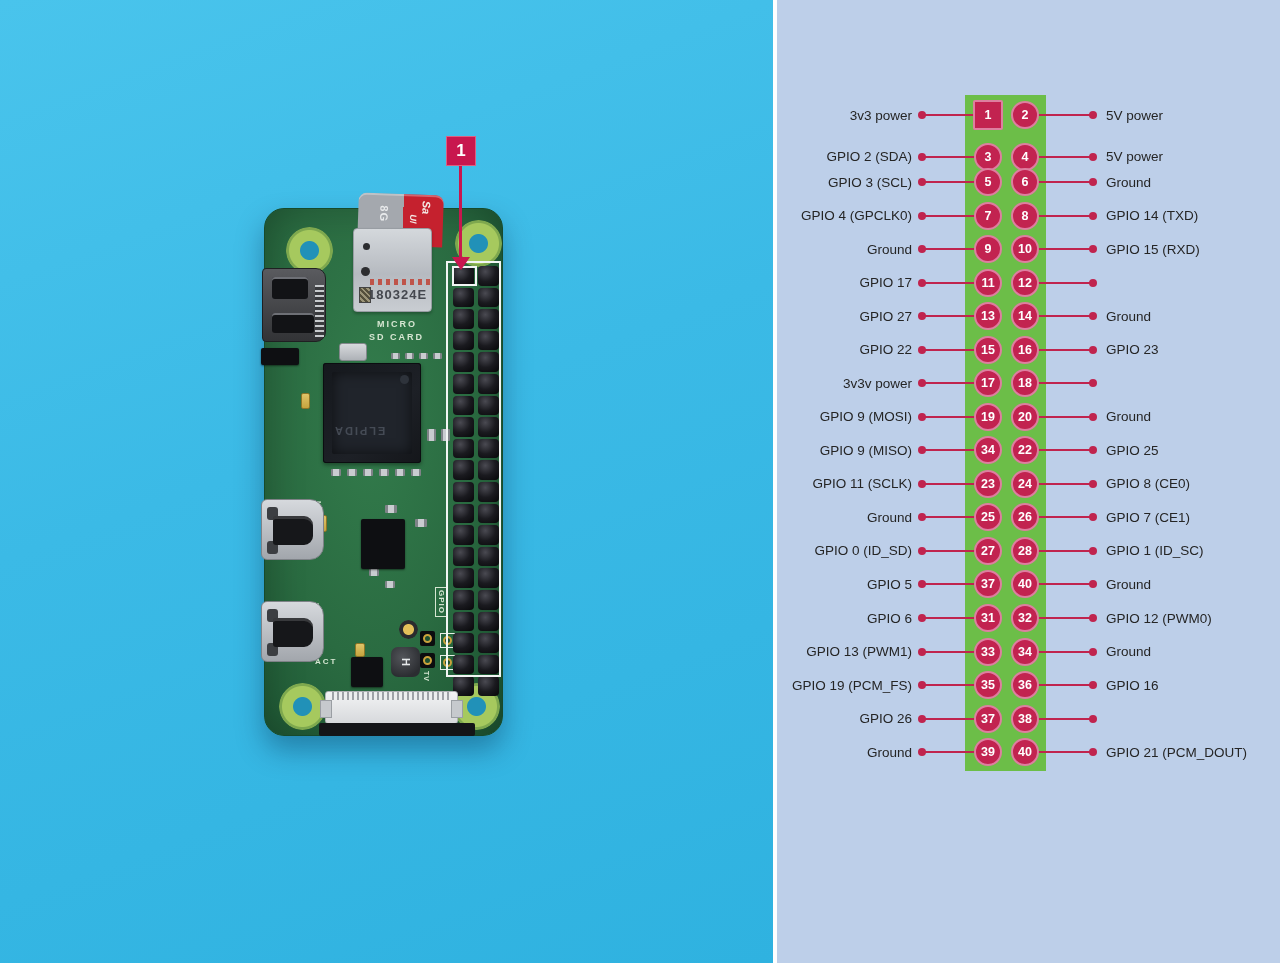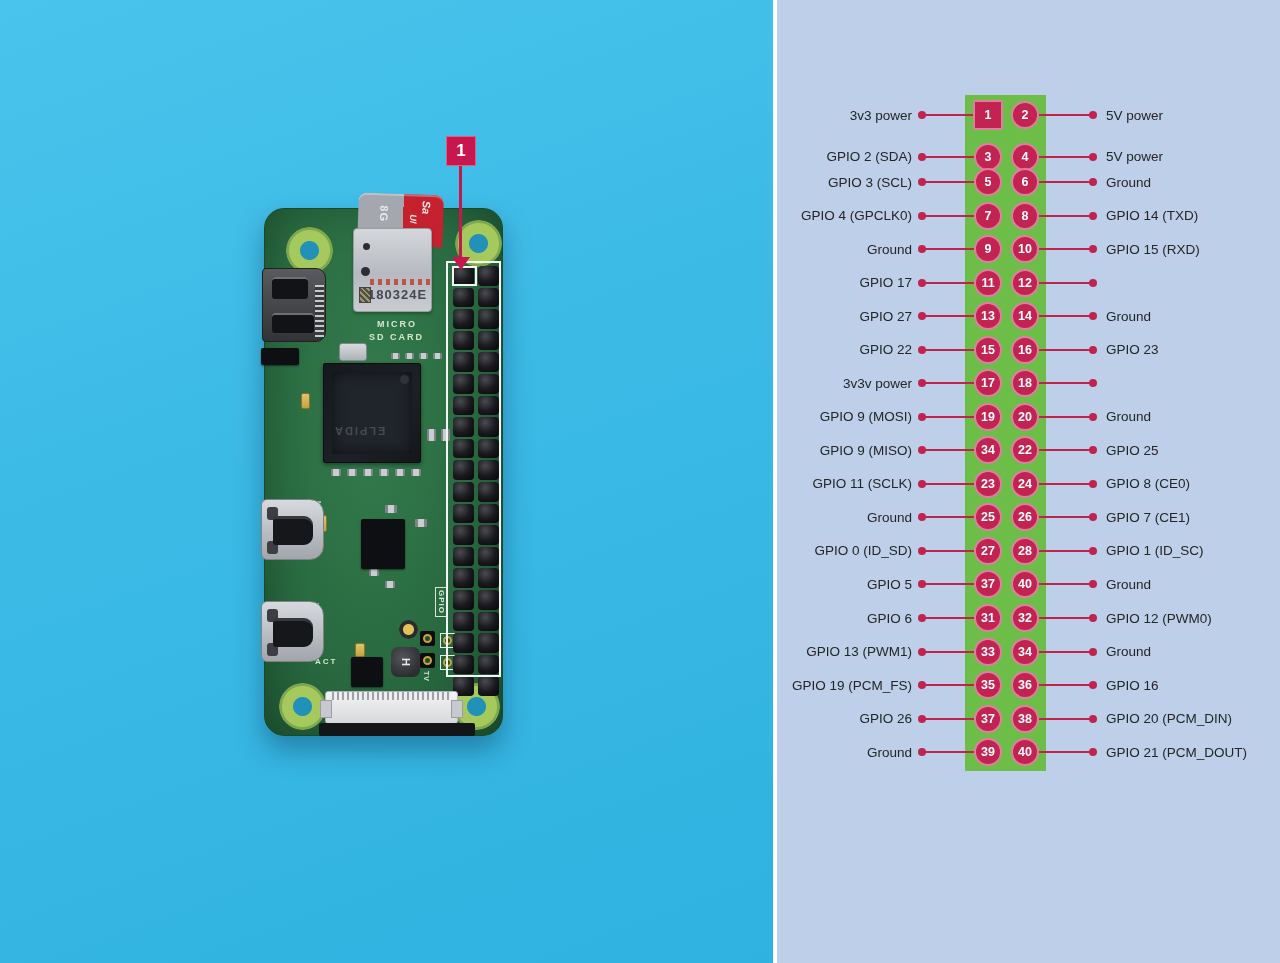--- a/index.html
+++ b/index.html
@@ -459,21 +459,20 @@
           <span class="plab right">GPIO 16</span>
         </div>
         <div class="prow" style="top: 702px;">
           <span class="plab left">GPIO 26</span>
           <i class="pline" style="left:145px;width:66px"></i>
           <i class="pline" style="left:248px;width:68px"></i>
           <i class="pdot" style="left:141px"></i>
           <i class="pdot" style="left:312px"></i>
           <span class="pin" style="left:197px">37</span>
           <span class="pin" style="left:234px">38</span>
-          <span class="plab right">GPIO 20 (PCM_DIN)</span>
         </div>
         <div class="prow" style="top: 735.6px;">
           <span class="plab left">Ground</span>
           <i class="pline" style="left:145px;width:66px"></i>
           <i class="pline" style="left:248px;width:68px"></i>
           <i class="pdot" style="left:141px"></i>
           <i class="pdot" style="left:312px"></i>
           <span class="pin" style="left:197px">39</span>
           <span class="pin" style="left:234px">40</span>
           <span class="plab right">GPIO 21 (PCM_DOUT)</span>

